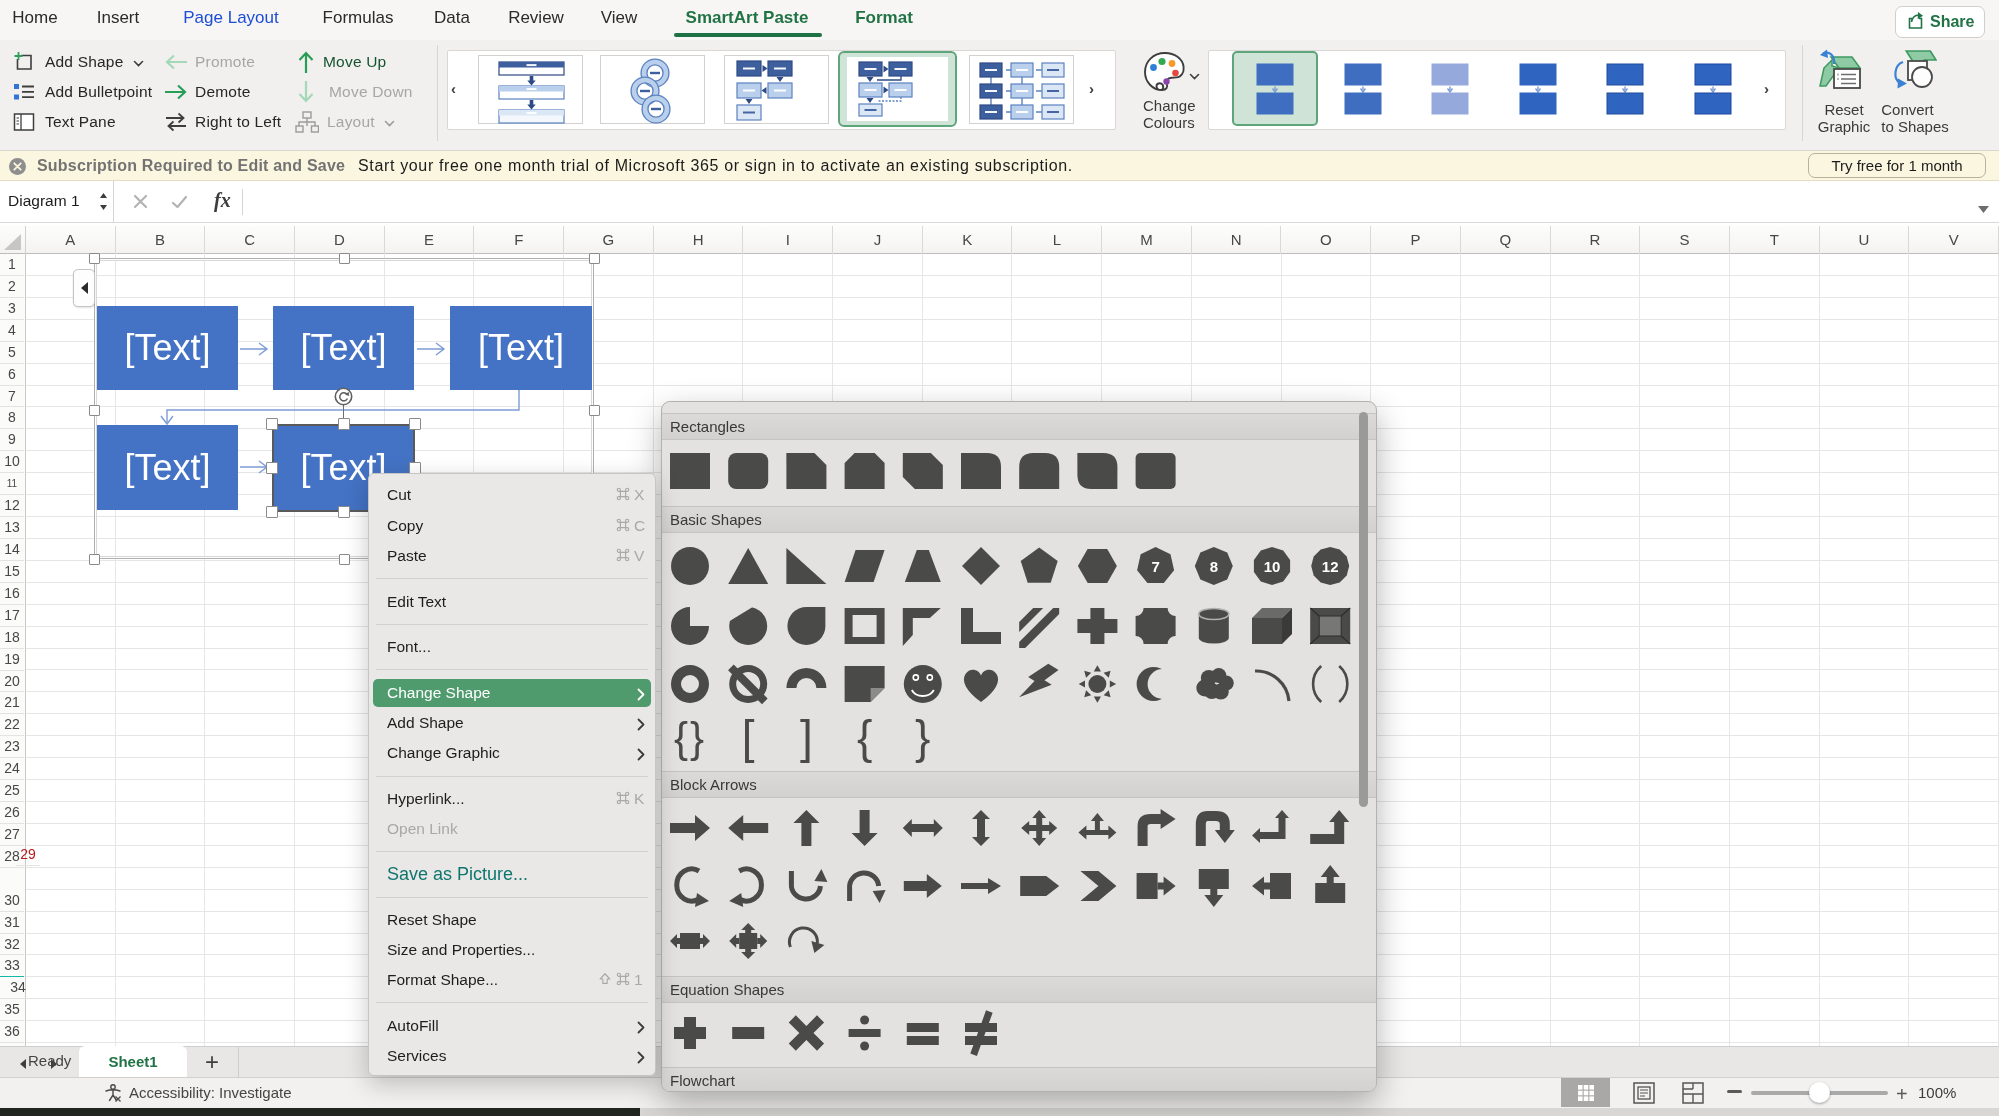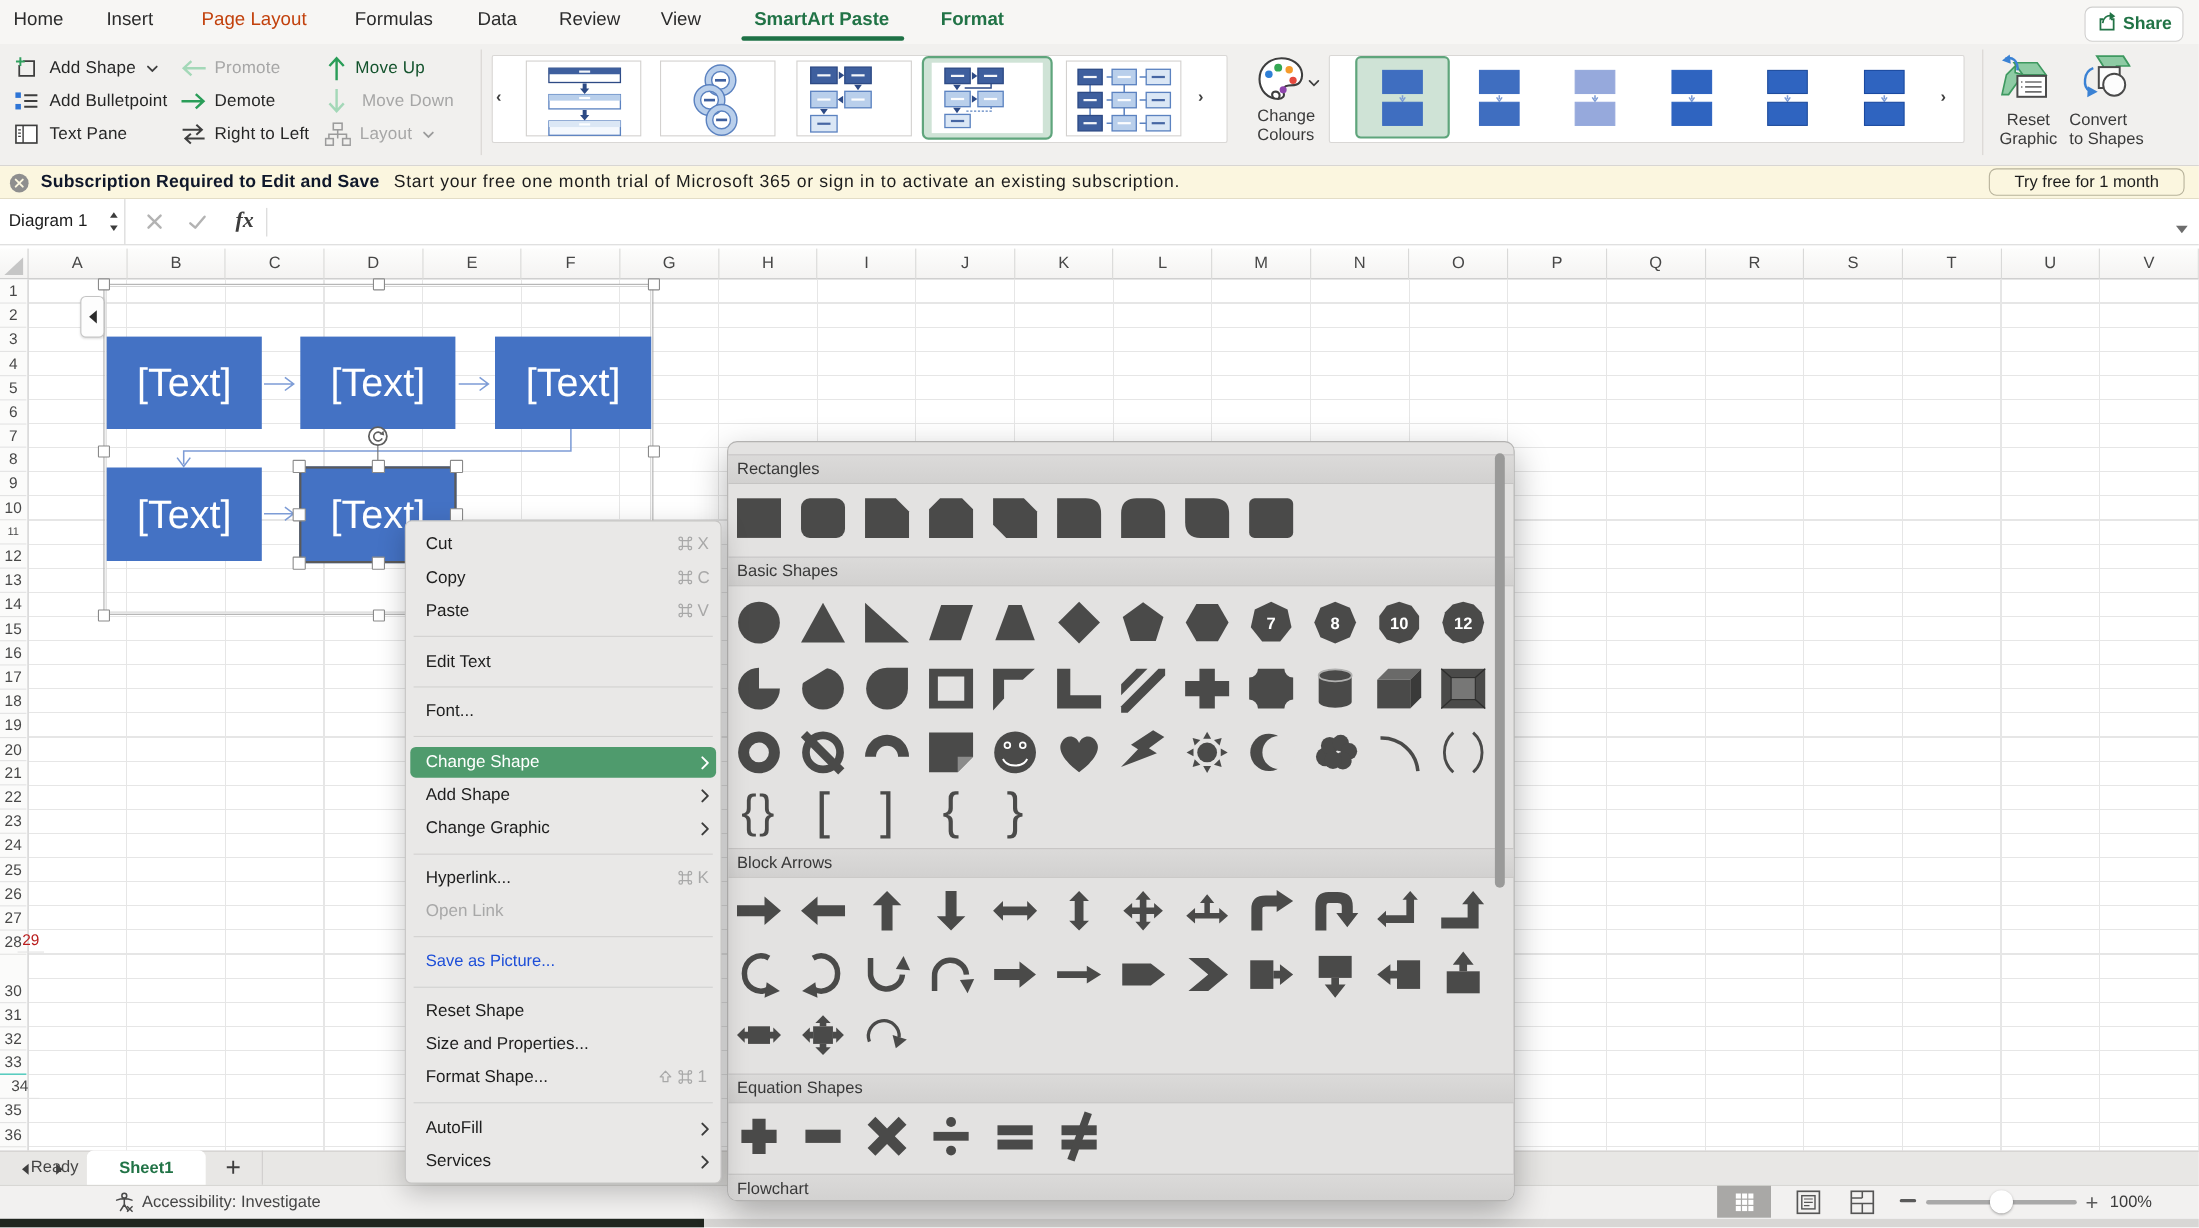--- a/index.html
+++ b/index.html
@@ -3,21 +3,21 @@
 <style>
 * { margin:0; padding:0; box-sizing:border-box; }
 html,body { width:1999px; height:1116px; overflow:hidden; }
 body { font-family:"Liberation Sans", sans-serif; position:relative; background:#fff; }
 .abs { position:absolute; }
 </style></head><body>
 
 <div class="abs" style="left:0;top:0;width:1999px;height:40px;background:#f7f6f4;"></div>
 <div class="abs" style="left:35px;top:8px;transform:translateX(-50%);font-size:17px;font-weight:500;color:#2b2b2b;white-space:nowrap;">Home</div>
 <div class="abs" style="left:118px;top:8px;transform:translateX(-50%);font-size:17px;font-weight:500;color:#2b2b2b;white-space:nowrap;">Insert</div>
-<div class="abs" style="left:231px;top:8px;transform:translateX(-50%);font-size:17px;font-weight:500;color:#c2410c;white-space:nowrap;">Page Layout</div>
+<div class="abs" style="left:231px;top:8px;transform:translateX(-50%);font-size:17px;font-weight:500;color:#1d4ed8;white-space:nowrap;">Page Layout</div>
 <div class="abs" style="left:358px;top:8px;transform:translateX(-50%);font-size:17px;font-weight:500;color:#2b2b2b;white-space:nowrap;">Formulas</div>
 <div class="abs" style="left:452px;top:8px;transform:translateX(-50%);font-size:17px;font-weight:500;color:#2b2b2b;white-space:nowrap;">Data</div>
 <div class="abs" style="left:536px;top:8px;transform:translateX(-50%);font-size:17px;font-weight:500;color:#2b2b2b;white-space:nowrap;">Review</div>
 <div class="abs" style="left:619px;top:8px;transform:translateX(-50%);font-size:17px;font-weight:500;color:#2b2b2b;white-space:nowrap;">View</div>
 <div class="abs" style="left:747px;top:8px;transform:translateX(-50%);font-size:17px;font-weight:700;color:#217346;white-space:nowrap;">SmartArt Paste</div>
 <div class="abs" style="left:674px;top:33px;width:148px;height:4px;border-radius:2px;background:#1e7145;"></div>
 <div class="abs" style="left:884px;top:8px;transform:translateX(-50%);font-size:17px;font-weight:600;color:#217346;white-space:nowrap;">Format</div>
 <div class="abs" style="left:1895px;top:6px;width:90px;height:32px;background:#fff;border:1px solid #d0cfce;border-radius:7px;text-align:center;line-height:30px;font-size:16px;font-weight:700;color:#217346;"><svg width="20" height="20" viewBox="0 0 20 20" style="vertical-align:-4px;">
       <path d="M6 7.5 L3.5 7.5 L3.5 17 L15.5 17 L15.5 7.5 L13 7.5" fill="none" stroke="#217346" stroke-width="1.6"></path>
       <path d="M5.5 11 C6 6 9.5 3.6 13.8 4.4" fill="none" stroke="#217346" stroke-width="1.6"></path>
@@ -241,21 +241,21 @@
 <circle cx="31" cy="29" r="10" fill="#fdfdfd" stroke="#4a4a4a" stroke-width="1.8"></circle>
 <path d="M12 14 C3 17 2 31 9 35" stroke="#3b82d4" stroke-width="2.2" fill="none"></path>
 <path d="M7 30.5 L16 35.5 L6.5 40.5 Z" fill="#3b82d4"></path>
     </svg></div>
 <div class="abs" style="left:1915px;top:102px;transform:translateX(-50%);text-align:left;font-size:15px;line-height:16.5px;color:#3a3a3a;">Convert<br>to Shapes</div>
 <div class="abs" style="left:0;top:151px;width:1999px;height:30px;background:#fbf6df;border-bottom:1px solid #e3ddc6;"></div>
 <div class="abs" style="left:8px;top:157px;"><svg width="19" height="19" viewBox="0 0 19 19" style="">
       <circle cx="9.5" cy="9.5" r="8.5" fill="#8e8e8e"></circle>
       <path d="M6.3 6.3 L12.7 12.7 M12.7 6.3 L6.3 12.7" stroke="#fbf6df" stroke-width="1.8" stroke-linecap="round"></path>
     </svg></div>
-<div class="abs" style="left:37px;top:157px;font-size:16px;font-weight:700;letter-spacing:.2px;color:#0f172a;white-space:nowrap;">Subscription Required to Edit and Save</div>
+<div class="abs" style="left:37px;top:157px;font-size:16px;font-weight:700;letter-spacing:.2px;color:#737373;white-space:nowrap;">Subscription Required to Edit and Save</div>
 <div class="abs" style="left:358px;top:157px;font-size:16px;letter-spacing:.65px;color:#1c1c1c;white-space:nowrap;">Start your free one month trial of Microsoft 365 or sign in to activate an existing subscription.</div>
 <div class="abs" style="left:1808px;top:153px;width:178px;height:25px;border:1px solid #b7b29b;border-radius:7px;text-align:center;line-height:23px;font-size:15px;color:#1c1c1c;">Try free for 1 month</div>
 <div class="abs" style="left:0;top:181px;width:1999px;height:42px;background:#fff;border-bottom:1px solid #d9d9d9;"></div>
 <div class="abs" style="left:8px;top:192px;font-size:15.5px;color:#1c1c1c;">Diagram 1</div>
 <div class="abs" style="left:99px;top:192px;"><svg width="9" height="19" viewBox="0 0 9 19" style="">
       <path d="M4.5 1 L8 6 L1 6 Z" fill="#3c3c3c"></path>
       <path d="M4.5 18 L8 13 L1 13 Z" fill="#3c3c3c"></path>
     </svg></div>
 <div class="abs" style="left:113px;top:181px;width:1px;height:41px;background:#d5d5d5;"></div>
 <div class="abs" style="left:133px;top:194px;"><svg width="15" height="15" viewBox="0 0 15 15" style="">
@@ -768,21 +768,21 @@
 <div class="abs" style="left:387px;top:753.3px;transform:translateY(-50%);font-size:15.5px;color:#1d1d1d;white-space:nowrap;z-index:7;">Change Graphic</div>
 <div class="abs" style="left:637px;top:747.3px;z-index:7;"><svg width="8" height="13" viewBox="0 0 8 13">
       <path d="M1.5 1.5 L6.5 6.5 L1.5 11.5" fill="none" stroke="#3c3c3c" stroke-width="1.8" stroke-linecap="round" stroke-linejoin="round"></path>
     </svg></div>
 <div class="abs" style="left:387px;top:798.9px;transform:translateY(-50%);font-size:15.5px;color:#1d1d1d;white-space:nowrap;z-index:7;">Hyperlink...</div>
 <div class="abs" style="left:616px;top:790.9px;z-index:7;"><svg width="14" height="14" viewBox="0 0 16 16">
       <path d="M5 5 L5 3.2 A1.8 1.8 0 1 0 3.2 5 L5 5 M11 5 L12.8 5 A1.8 1.8 0 1 0 11 3.2 L11 5 M11 11 L11 12.8 A1.8 1.8 0 1 0 12.8 11 L11 11 M5 11 L3.2 11 A1.8 1.8 0 1 0 5 12.8 L5 11 M5 5 L11 5 L11 11 L5 11 Z" fill="none" stroke="#a8a8a8" stroke-width="1.3"></path>
     </svg></div>
 <div class="abs" style="left:634px;top:798.9px;transform:translateY(-50%);font-size:15.5px;color:#a8a8a8;z-index:7;">K</div>
 <div class="abs" style="left:387px;top:828.9px;transform:translateY(-50%);font-size:15.5px;color:#a8a8a8;white-space:nowrap;z-index:7;">Open Link</div>
-<div class="abs" style="left:387px;top:874.4px;transform:translateY(-50%);font-size:15px;color:#1d4ed8;white-space:nowrap;z-index:7;">Save as Picture...</div>
+<div class="abs" style="left:387px;top:874.4px;transform:translateY(-50%);font-size:18px;color:#0f766e;white-space:nowrap;z-index:7;">Save as Picture...</div>
 <div class="abs" style="left:387px;top:920.0px;transform:translateY(-50%);font-size:15.5px;color:#1d1d1d;white-space:nowrap;z-index:7;">Reset Shape</div>
 <div class="abs" style="left:387px;top:950.0px;transform:translateY(-50%);font-size:15.5px;color:#1d1d1d;white-space:nowrap;z-index:7;">Size and Properties...</div>
 <div class="abs" style="left:387px;top:980.0px;transform:translateY(-50%);font-size:15.5px;color:#1d1d1d;white-space:nowrap;z-index:7;">Format Shape...</div>
 <div class="abs" style="left:598px;top:972.0px;z-index:7;"><svg width="14" height="14" viewBox="0 0 16 16">
       <path d="M8 2 L13.5 8 L10.5 8 L10.5 13 L5.5 13 L5.5 8 L2.5 8 Z" fill="none" stroke="#a8a8a8" stroke-width="1.3" stroke-linejoin="round"></path>
     </svg></div>
 <div class="abs" style="left:616px;top:972.0px;z-index:7;"><svg width="14" height="14" viewBox="0 0 16 16">
       <path d="M5 5 L5 3.2 A1.8 1.8 0 1 0 3.2 5 L5 5 M11 5 L12.8 5 A1.8 1.8 0 1 0 11 3.2 L11 5 M11 11 L11 12.8 A1.8 1.8 0 1 0 12.8 11 L11 11 M5 11 L3.2 11 A1.8 1.8 0 1 0 5 12.8 L5 11 M5 5 L11 5 L11 11 L5 11 Z" fill="none" stroke="#a8a8a8" stroke-width="1.3"></path>
     </svg></div>
 <div class="abs" style="left:634px;top:980.0px;transform:translateY(-50%);font-size:15.5px;color:#a8a8a8;z-index:7;">1</div>

